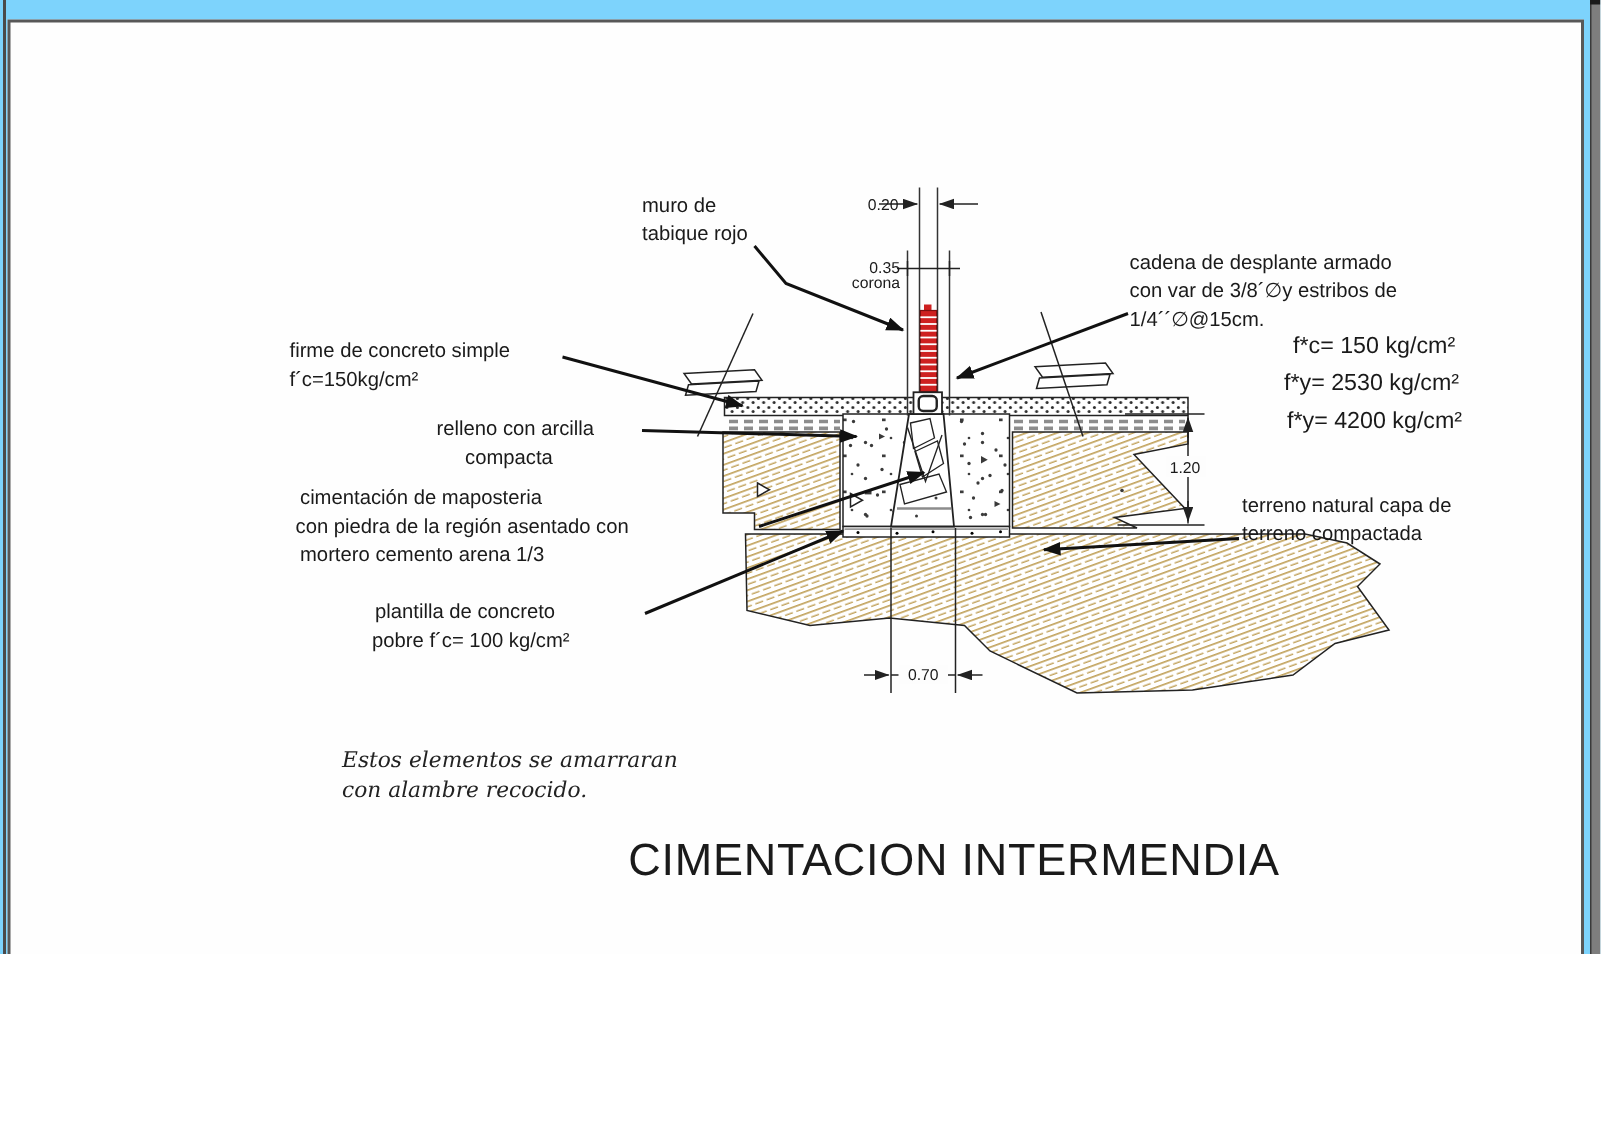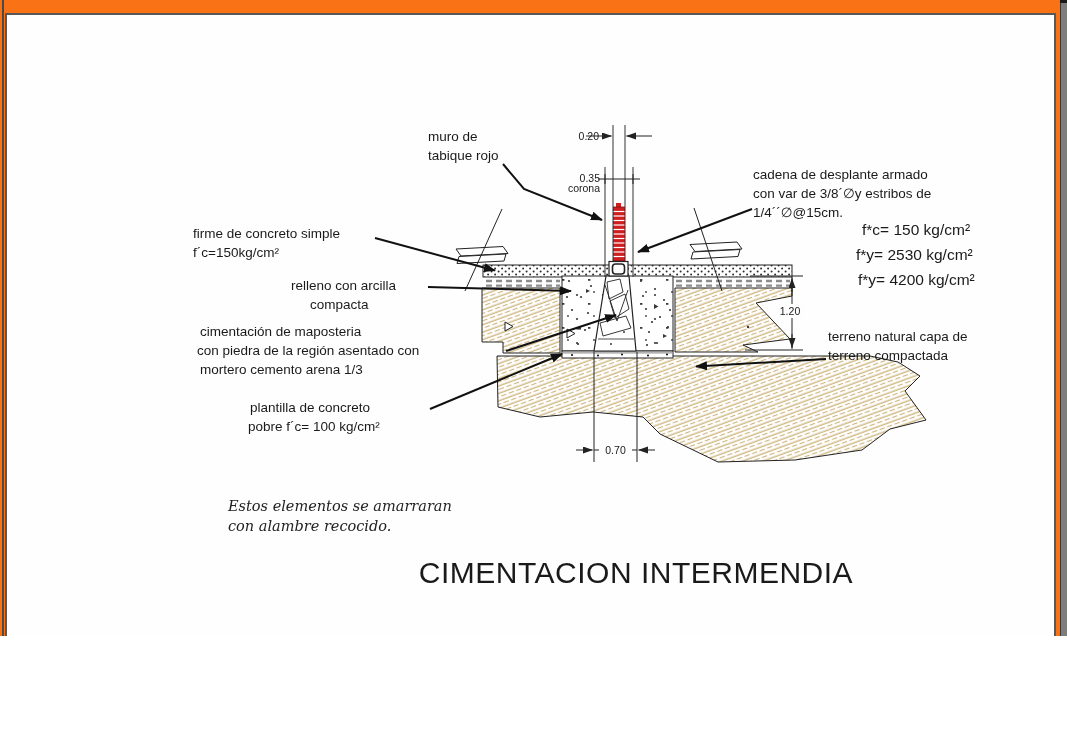--- a/index.html
+++ b/index.html
@@ -1,16 +1,16 @@
 <!DOCTYPE html>
 <html><head>
 <meta charset="utf-8">
 <style>
   html,body{margin:0;padding:0;background:#fff;}
-  .canvas{position:relative;width:1067px;height:636px;background:#f97316;overflow:hidden;
+  .canvas{position:relative;width:1067px;height:636px;background:#7dd3fc;overflow:hidden;
           font-family:"Liberation Sans", sans-serif;}
   .win-left-edge{position:absolute;left:2px;top:0;width:2px;height:748px;background:#4a4a4a;}
   .win-right-band{position:absolute;left:1060px;top:0;width:7px;height:748px;background:#7e7e7e;border-left:1px solid #3a3a3a;}
   .win-right-cap{position:absolute;left:1060px;top:0;width:7px;height:3px;background:#1a1a1a;}
   .sheet-border{position:absolute;left:5px;top:13px;width:1051px;height:717px;border:2px solid #585858;box-sizing:border-box;background:#fefefe;}
   svg.draw{position:absolute;left:0;top:0;}
   text{fill:#1a1a1a;}
   .lbl{font-size:13.5px;}
   .spec{font-size:15.5px;}
   .dim{font-size:10.5px;}

